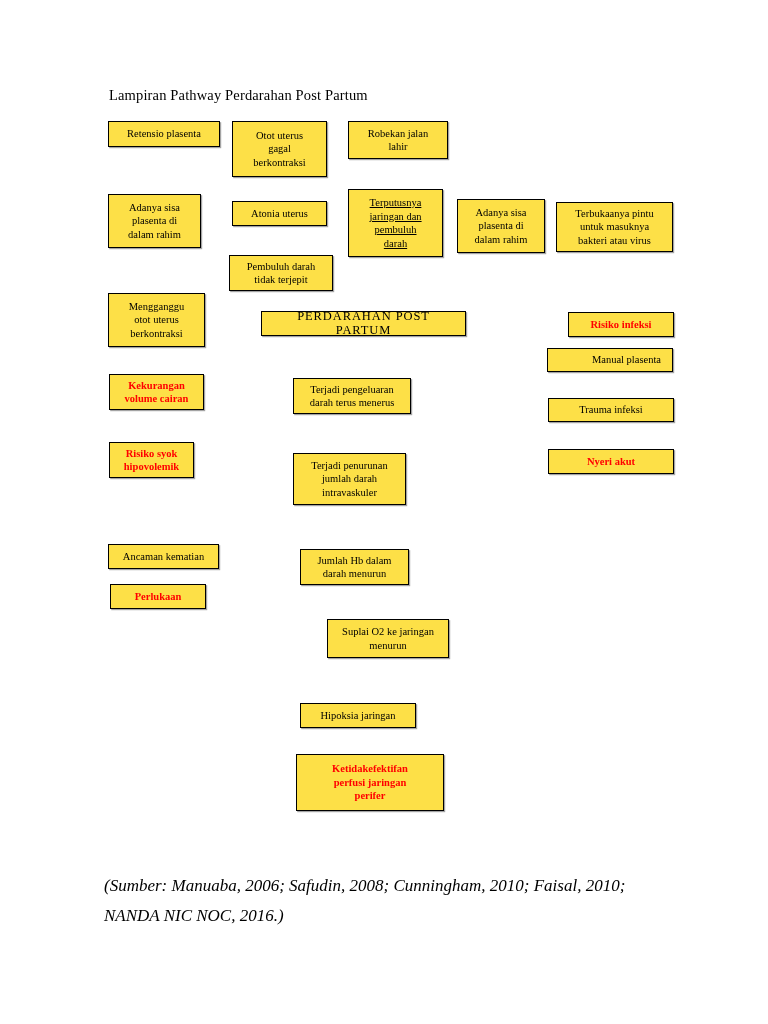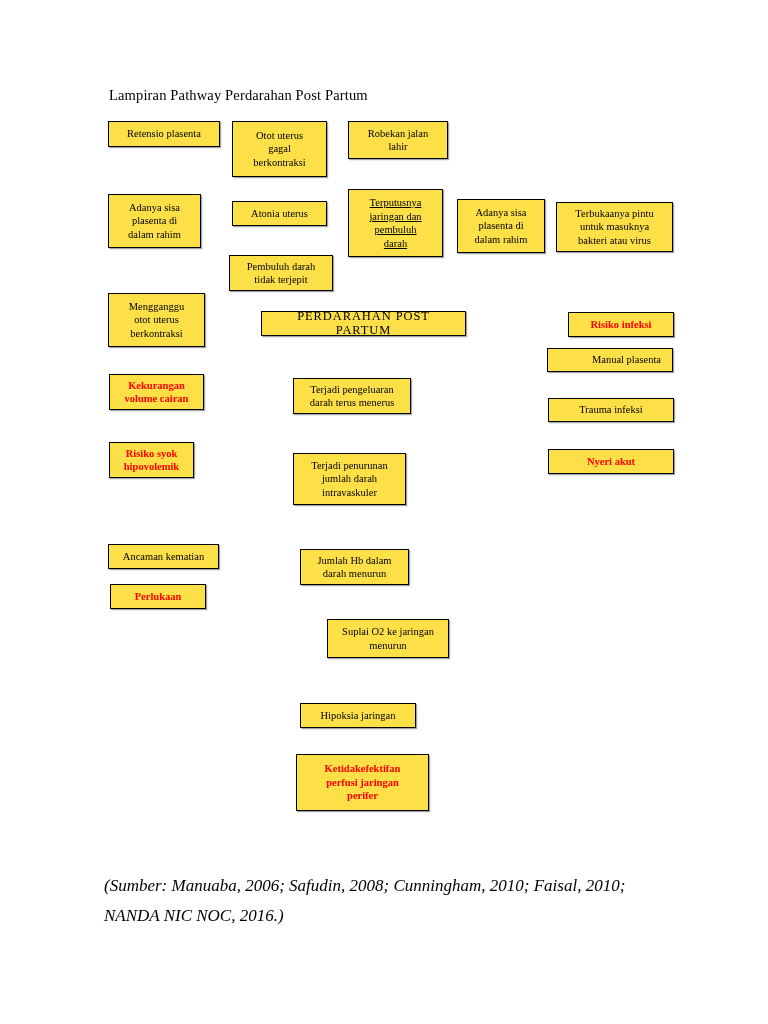--- a/index.html
+++ b/index.html
@@ -189,21 +189,21 @@
 
   <div class="node" style="left:299px; top:619px; width:122px; height:39px;margin-left:28px;">
     <span class="label">Suplai O2 ke jaringan
 menurun</span>
   </div>
 
   <div class="node" style="left:300px; top:691px; width:116px; height:25px;margin-top:12px;">
     <span class="label">Hipoksia jaringan</span>
   </div>
 
-  <div class="node red" style="left:296px; top:754px; width:133px; height:57px;">
+  <div class="node red" style="left:296px; top:754px; width:148px; height:57px;">
     <span class="label">Ketidakefektifan
 perfusi jaringan
 perifer</span>
   </div>
 
   <div class="source">(Sumber: Manuaba, 2006; Safudin, 2008; Cunningham, 2010; Faisal, 2010; NANDA NIC NOC, 2016.)</div>
 
 </div>
 
 </body></html>

